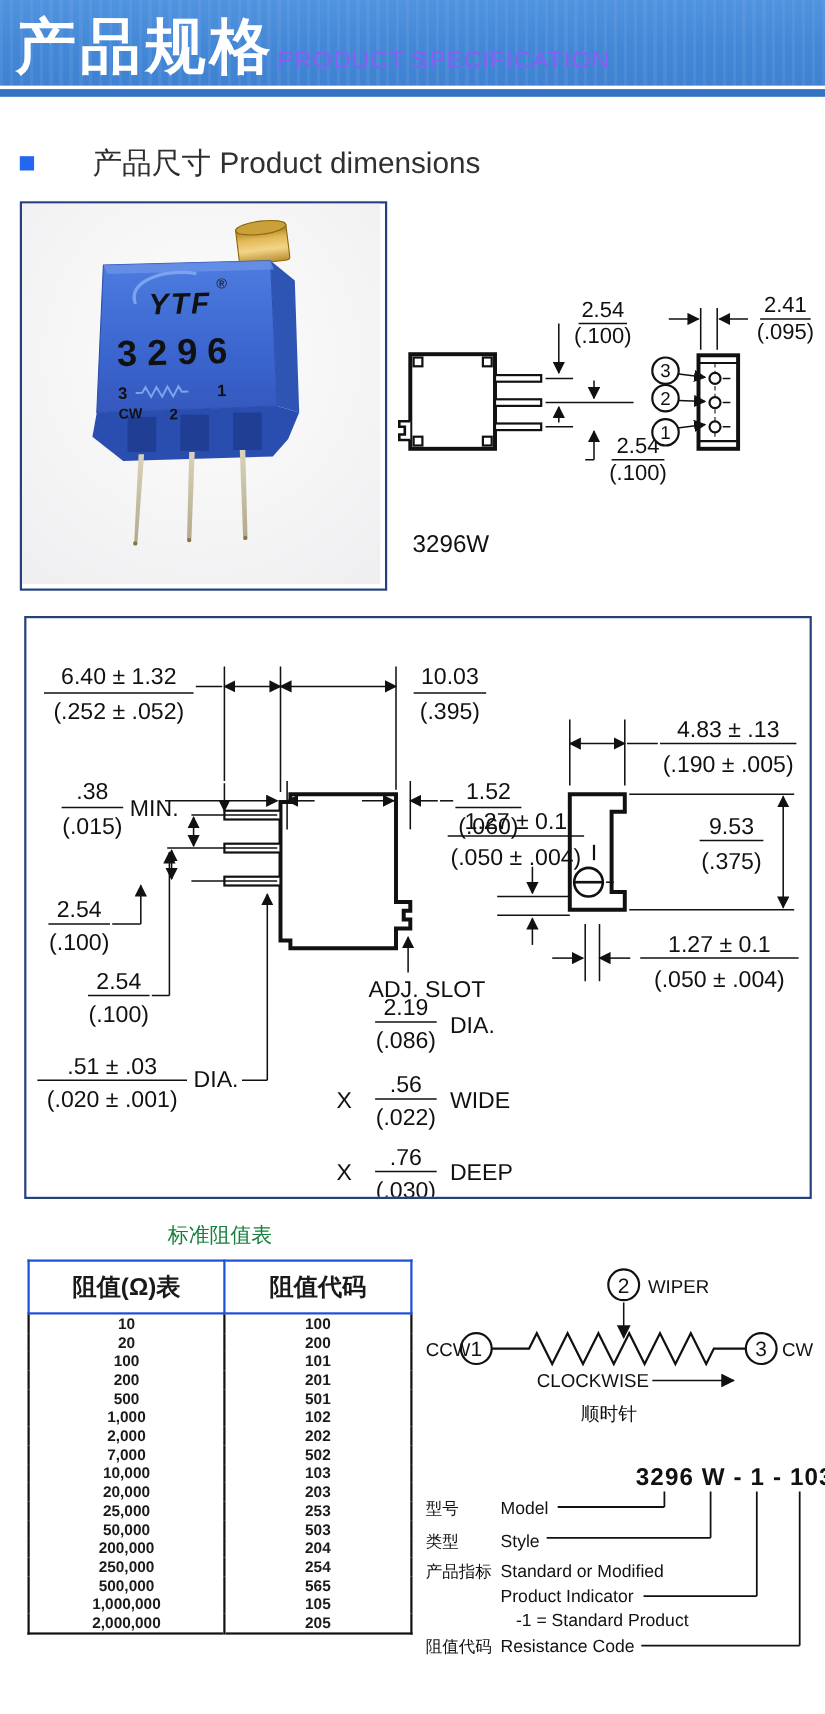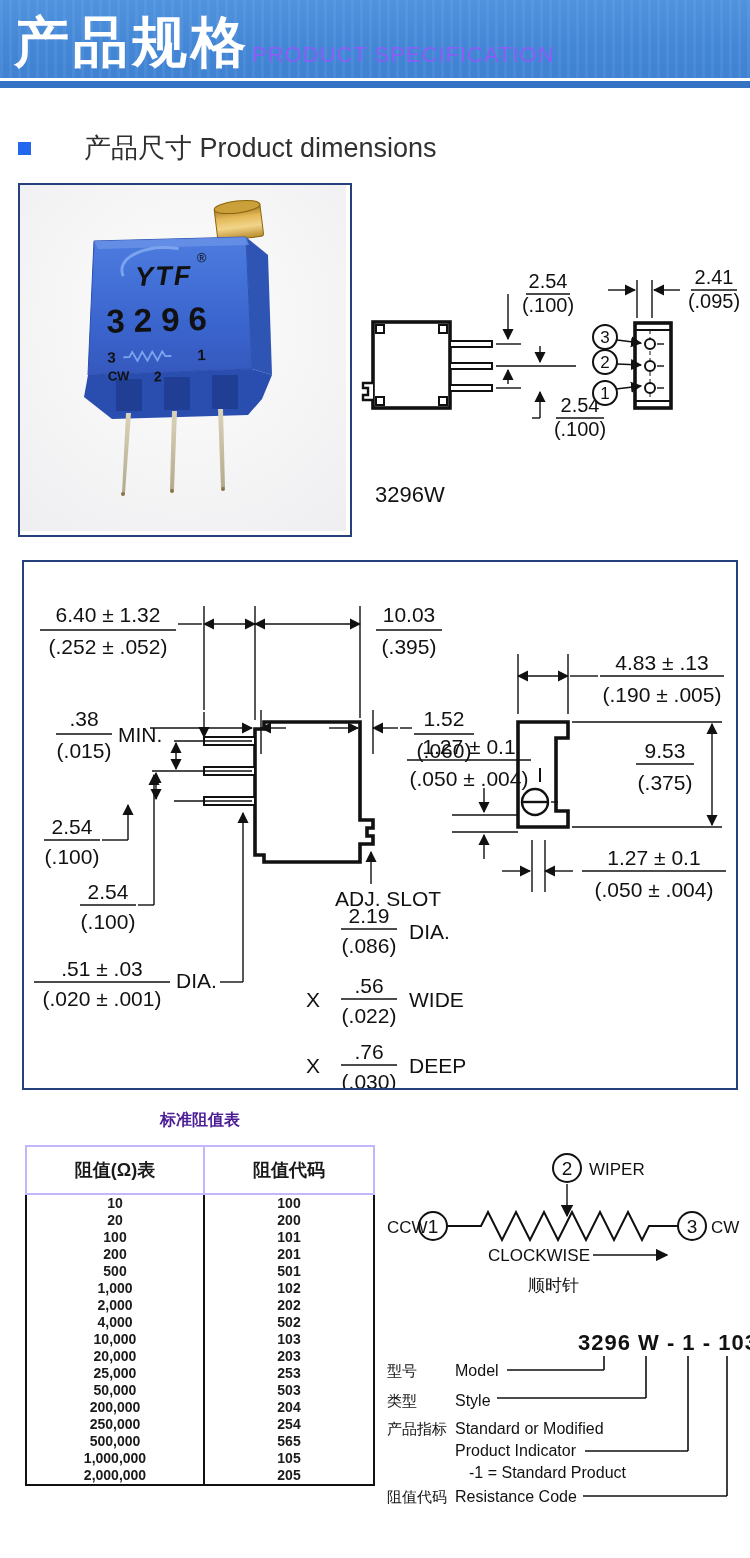--- a/index.html
+++ b/index.html
@@ -25,23 +25,23 @@
   #photobox{left:18px;top:183px;width:330px;height:350px;}
   #dimbox{left:22px;top:560px;width:712px;height:526px;}
   svg text{font-family:"Liberation Sans",sans-serif;fill:#111111;}
   .dimtx{font-size:21px;}
   .dimtx2{font-size:20px;}
   .ln{stroke:#111;stroke-width:1.4;fill:none;}
   .thick{stroke:#111;stroke-width:3.6;fill:#ffffff;}
   .med{stroke:#111;stroke-width:2;fill:#ffffff;}
   
   .tbl-title{position:absolute;left:25px;top:1110px;width:350px;text-align:center;
-    font-size:16px;font-weight:bold;color:#4c1d95;}
+    font-size:19px;font-weight:normal;color:#15803d;}
   #rtable{position:absolute;left:25px;top:1145px;width:350px;border-collapse:collapse;}
-  #rtable th{border:2px solid #c4b5fd;height:44px;font-size:18px;font-weight:bold;margin-top:18px;}
+  #rtable th{border:2px solid #1d4ed8;height:44px;font-size:22px;font-weight:bold;margin-top:18px;}
   #rtable td{font-size:14px;font-weight:bold;text-align:center;height:17px;line-height:17px;padding:0;}
   #rtable .c1{width:174px;}
   #rtable tbody{border:2px solid #111;}
   #rtable td:first-child{border-right:2px solid #111;}
   .absvg{position:absolute;}
 </style>
 </head>
 <body>
 
 <div id="page">
@@ -348,21 +348,21 @@
         </tr>
         <tr>
           <td>1,000</td>
           <td>102</td>
         </tr>
         <tr>
           <td>2,000</td>
           <td>202</td>
         </tr>
         <tr>
-          <td>4,000</td>
+          <td>7,000</td>
           <td>502</td>
         </tr>
         <tr>
           <td>10,000</td>
           <td>103</td>
         </tr>
         <tr>
           <td>20,000</td>
           <td>203</td>
         </tr>

